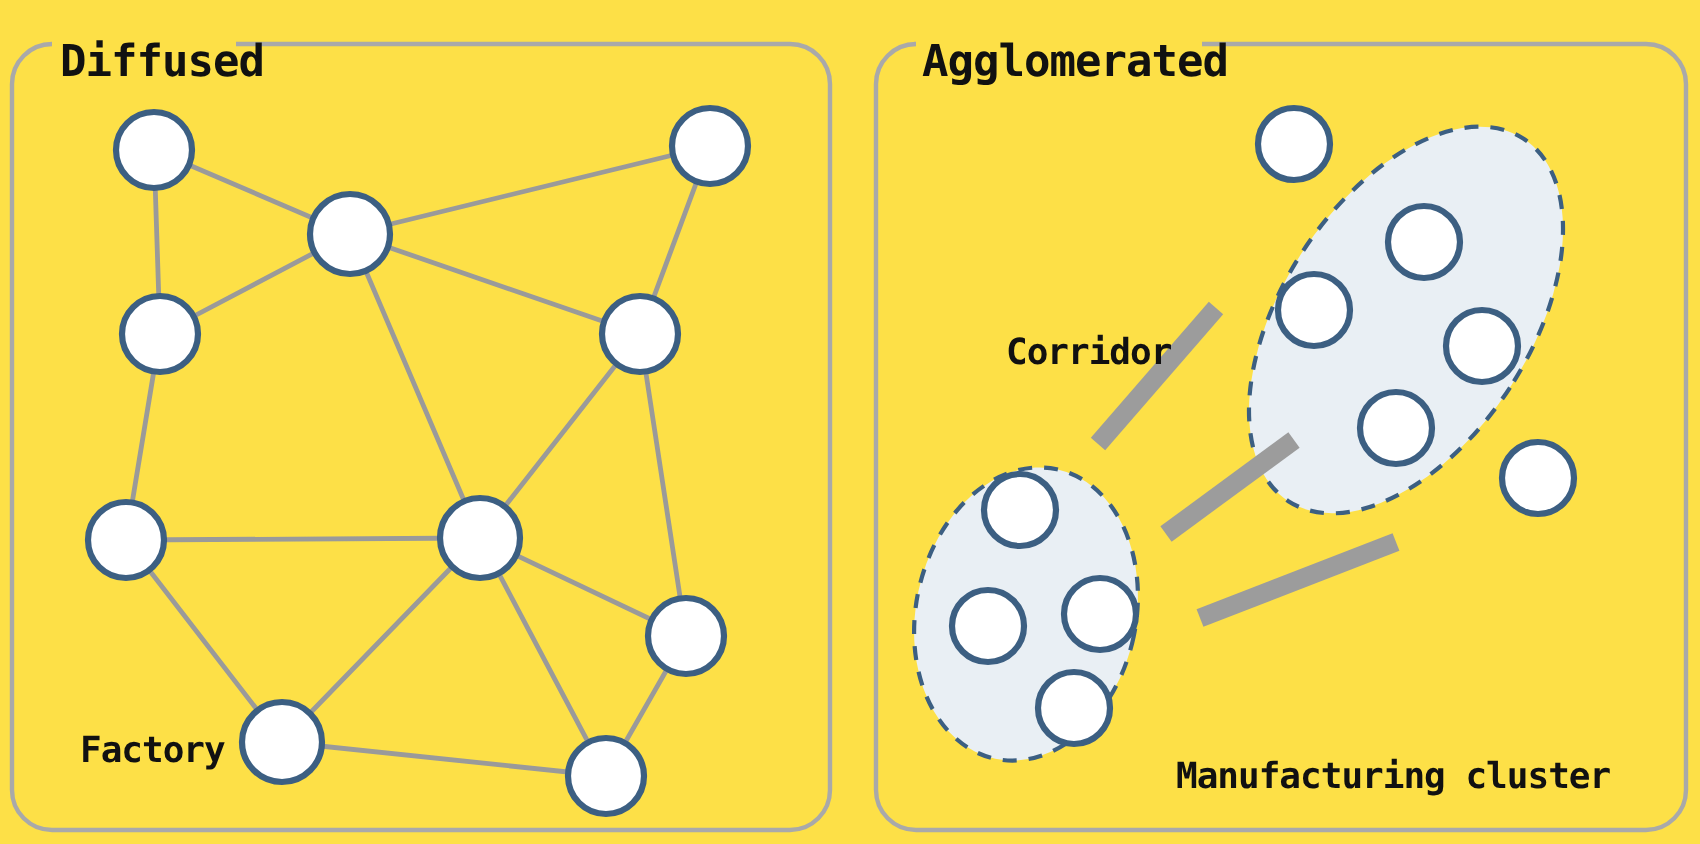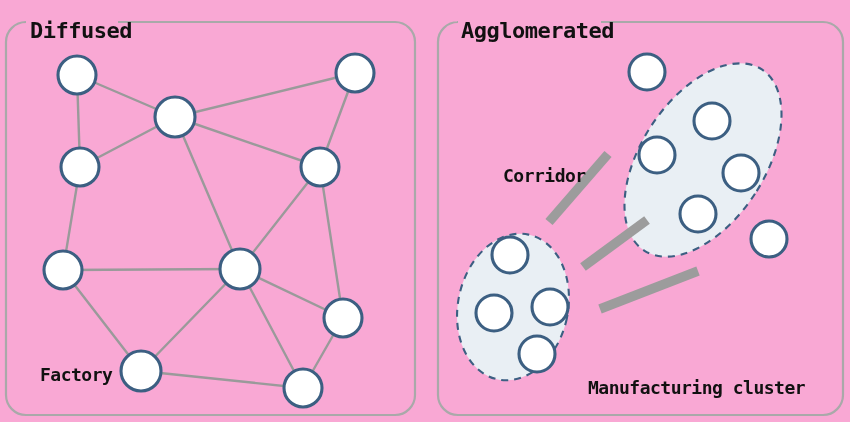--- a/index.html
+++ b/index.html
@@ -1,21 +1,21 @@
 <!DOCTYPE html>
 <html><head>
 <meta charset="utf-8">
 <title>Diffused vs Agglomerated</title>
 <style>
   html,body{margin:0;padding:0;background:#ffffff;}
   body{
     width:850px;height:422px;overflow:hidden;
     font-family:"DejaVu Sans Mono","Liberation Mono",monospace;
   }
-  #stage{position:relative;width:850px;height:422px;background:#f9a8d4;}
+  #stage{position:relative;width:850px;height:422px;background:#fde047;}
   svg.diagram{position:absolute;left:0;top:0;width:850px;height:422px;display:block;}
   .panel-frame{fill:none;stroke:#a9a9a9;stroke-width:2.2;}
   .panel-title{
     font-family:"DejaVu Sans Mono","Liberation Mono",monospace;
     font-weight:700;font-size:22px;fill:#111111;
     letter-spacing:-0.5px;
   }
   .inline-label{
     font-family:"DejaVu Sans Mono","Liberation Mono",monospace;
     font-weight:700;font-size:18px;fill:#111111;

